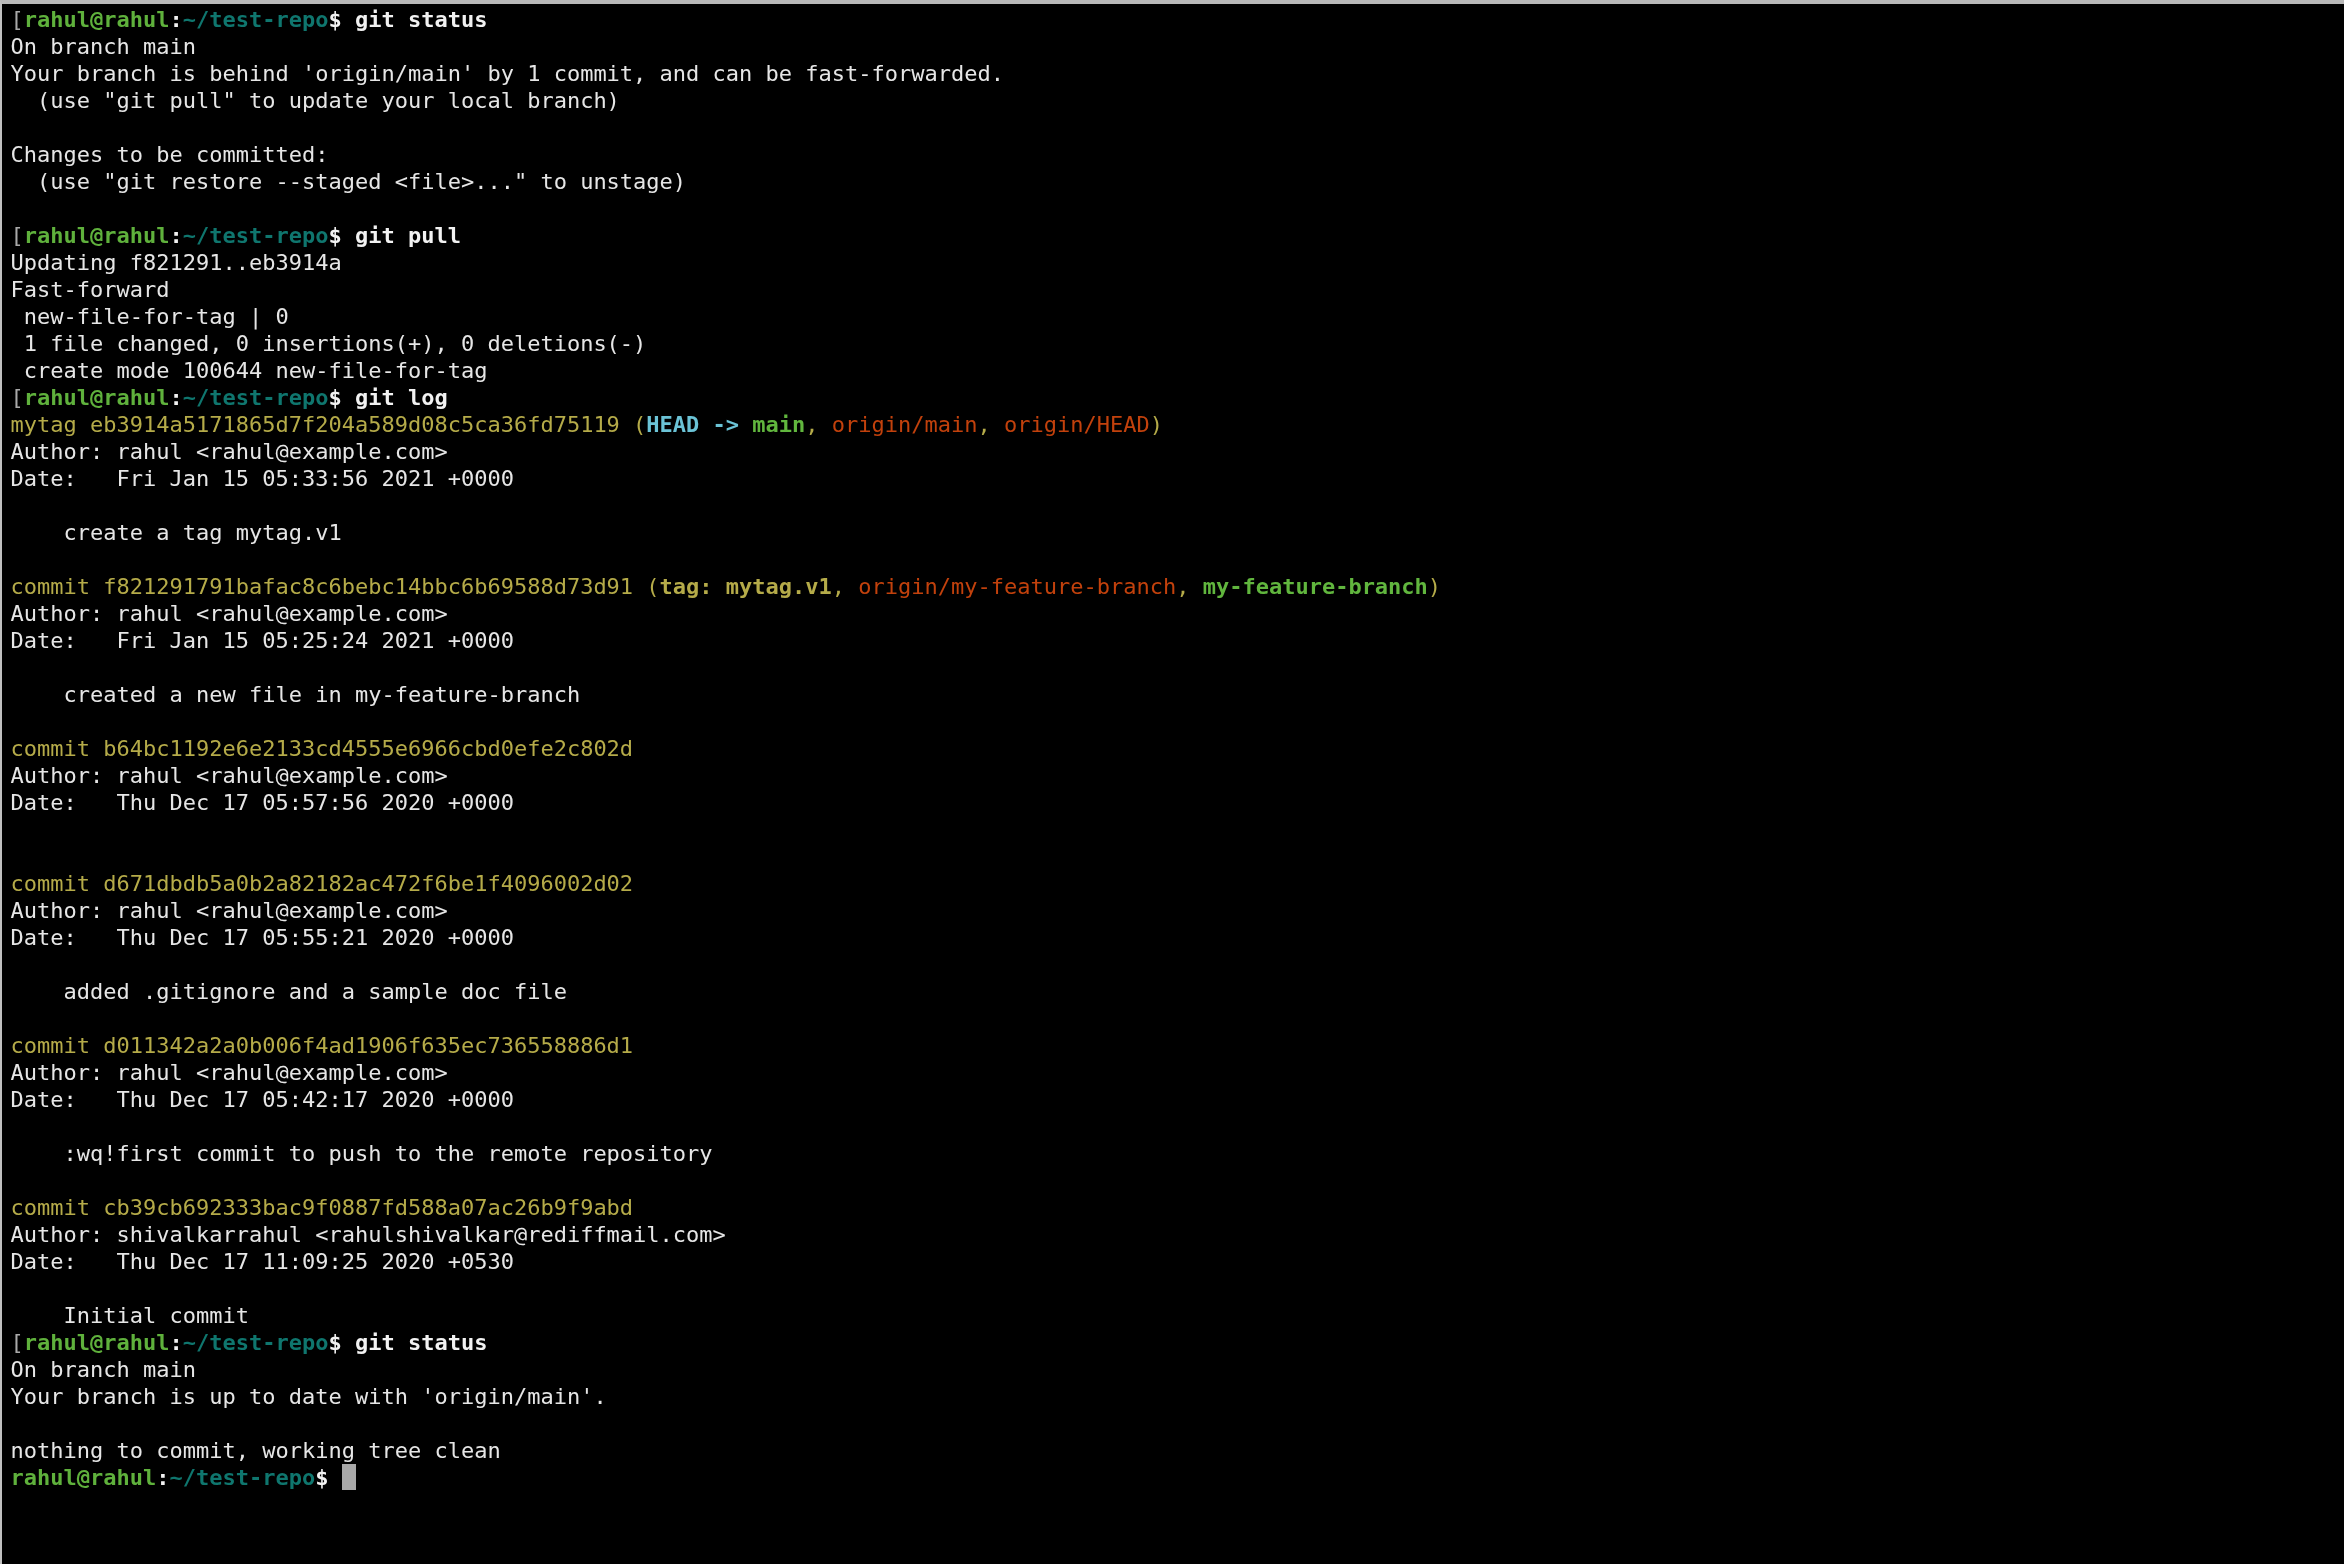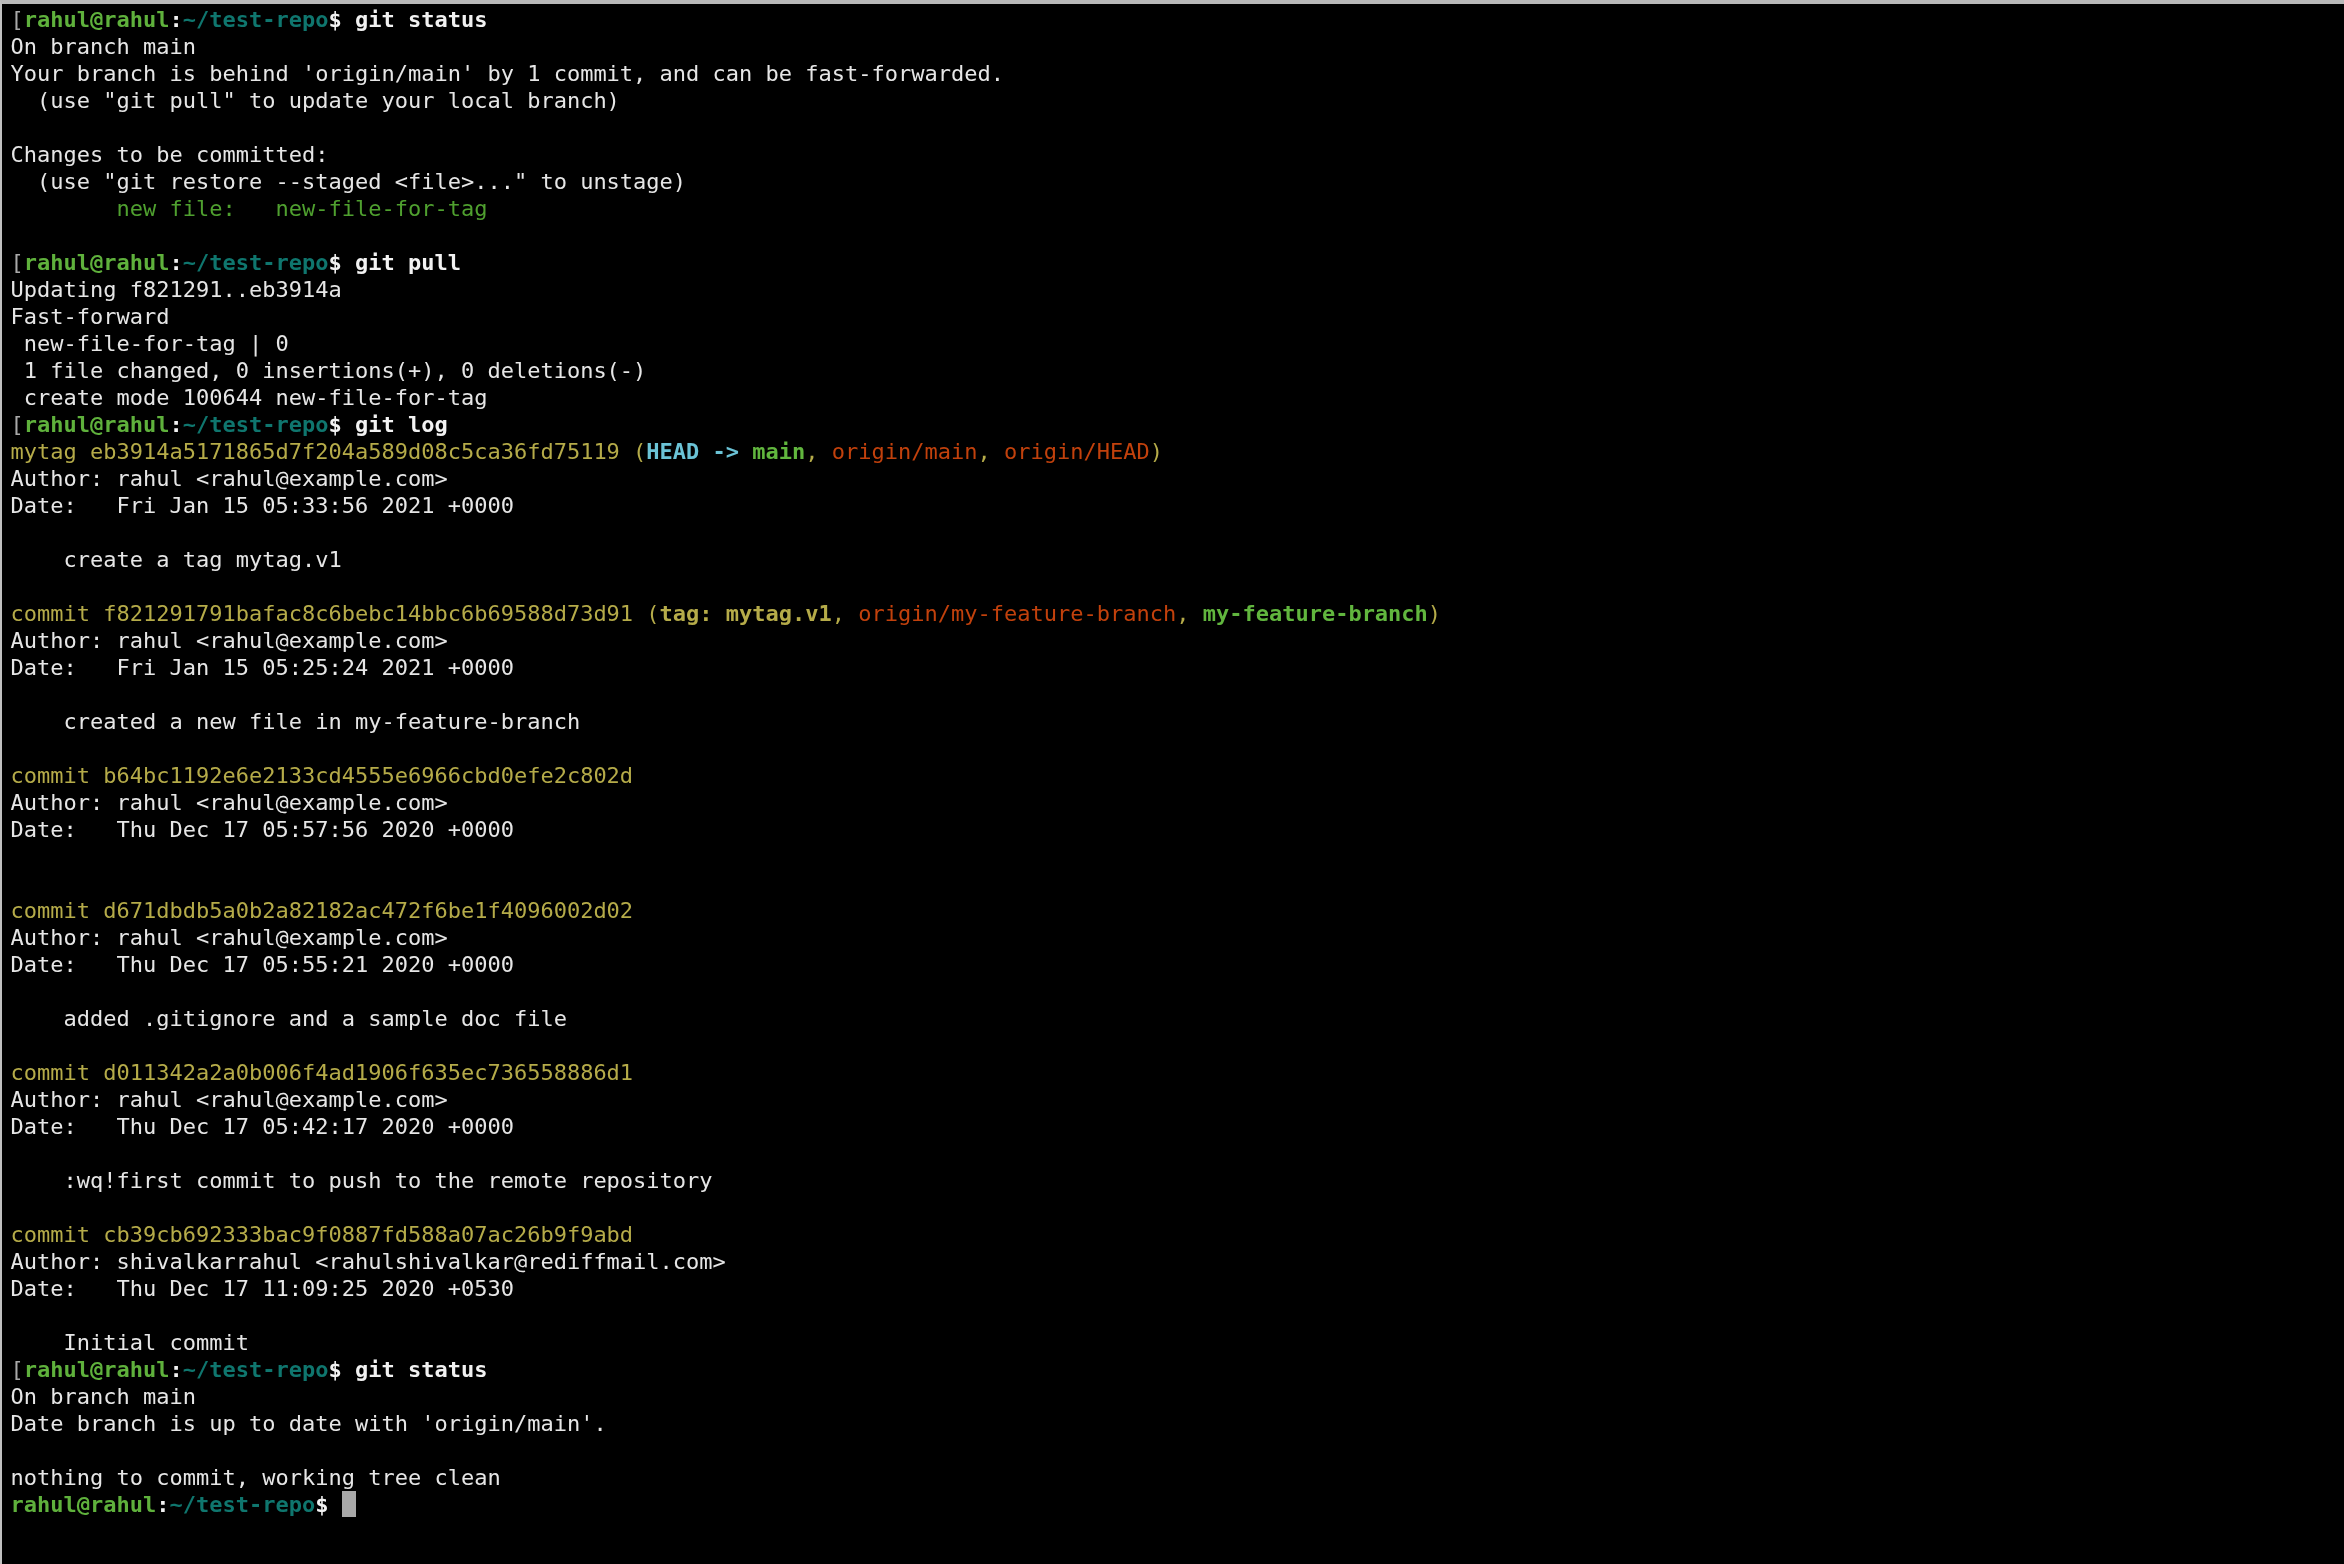--- a/index.html
+++ b/index.html
@@ -41,21 +41,20 @@
 
 <div class="frame">
   <div class="screen" id="screen">
       <div class="line"><span class="s-dim">[</span><span class="s-g">rahul@rahul</span><span class="s-wb">:</span><span class="s-b">~/test-repo</span><span class="s-wb">$</span><span class="s-wb"> git status</span></div>
       <div class="line"><span class="s-w">On branch main</span></div>
       <div class="line"><span class="s-w">Your branch is behind 'origin/main' by 1 commit, and can be fast-forwarded.</span></div>
       <div class="line"><span class="s-w">  (use "git pull" to update your local branch)</span></div>
       <div class="line"> </div>
       <div class="line"><span class="s-w">Changes to be committed:</span></div>
       <div class="line"><span class="s-w">  (use "git restore --staged &lt;file&gt;..." to unstage)</span></div>
-      <div class="line"><span class="s-gn">        new file:   new-file-for-tag</span></div>
       <div class="line"> </div>
       <div class="line"><span class="s-dim">[</span><span class="s-g">rahul@rahul</span><span class="s-wb">:</span><span class="s-b">~/test-repo</span><span class="s-wb">$</span><span class="s-wb"> git pull</span></div>
       <div class="line"><span class="s-w">Updating f821291..eb3914a</span></div>
       <div class="line"><span class="s-w">Fast-forward</span></div>
       <div class="line"><span class="s-w"> new-file-for-tag | 0</span></div>
       <div class="line"><span class="s-w"> 1 file changed, 0 insertions(+), 0 deletions(-)</span></div>
       <div class="line"><span class="s-w"> create mode 100644 new-file-for-tag</span></div>
       <div class="line"><span class="s-dim">[</span><span class="s-g">rahul@rahul</span><span class="s-wb">:</span><span class="s-b">~/test-repo</span><span class="s-wb">$</span><span class="s-wb"> git log</span></div>
       <div class="line"><span class="s-y">mytag eb3914a5171865d7f204a589d08c5ca36fd75119 (</span><span class="s-c">HEAD -&gt; </span><span class="s-gb">main</span><span class="s-y">, </span><span class="s-r">origin/main</span><span class="s-y">, </span><span class="s-r">origin/HEAD</span><span class="s-y">)</span></div>
       <div class="line"><span class="s-w">Author: rahul &lt;rahul@example.com&gt;</span></div>
@@ -86,19 +85,19 @@
       <div class="line"> </div>
       <div class="line"><span class="s-w">    :wq!first commit to push to the remote repository</span></div>
       <div class="line"> </div>
       <div class="line"><span class="s-y">commit cb39cb692333bac9f0887fd588a07ac26b9f9abd</span></div>
       <div class="line"><span class="s-w">Author: shivalkarrahul &lt;rahulshivalkar@rediffmail.com&gt;</span></div>
       <div class="line"><span class="s-w">Date:   Thu Dec 17 11:09:25 2020 +0530</span></div>
       <div class="line"> </div>
       <div class="line"><span class="s-w">    Initial commit</span></div>
       <div class="line"><span class="s-dim">[</span><span class="s-g">rahul@rahul</span><span class="s-wb">:</span><span class="s-b">~/test-repo</span><span class="s-wb">$</span><span class="s-wb"> git status</span></div>
       <div class="line"><span class="s-w">On branch main</span></div>
-      <div class="line"><span class="s-w">Date branch is up to date with 'origin/main'.</span></div>
+      <div class="line"><span class="s-w">Your branch is up to date with 'origin/main'.</span></div>
       <div class="line"> </div>
       <div class="line"><span class="s-w">nothing to commit, working tree clean</span></div>
       <div class="line"><span class="s-g">rahul@rahul</span><span class="s-wb">:</span><span class="s-b">~/test-repo</span><span class="s-wb">$</span><span class="s-w"> </span><span class="s-cursor"> </span></div>
     </div>
 </div>
 
 
 </body></html>

